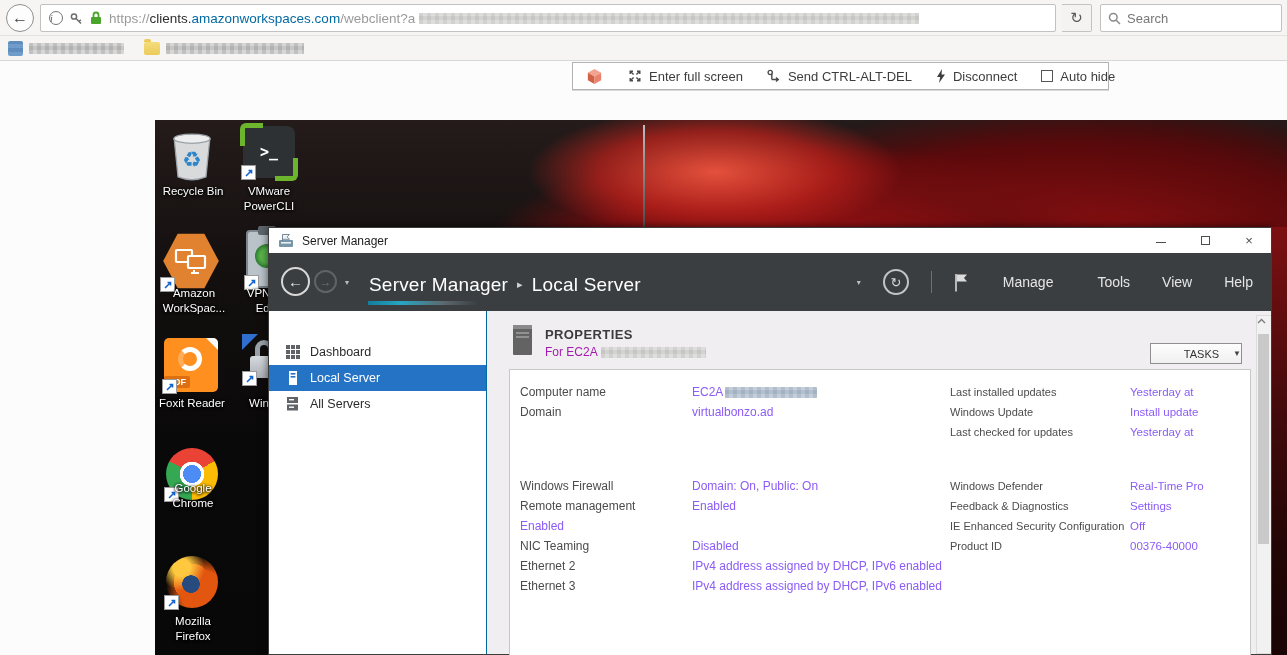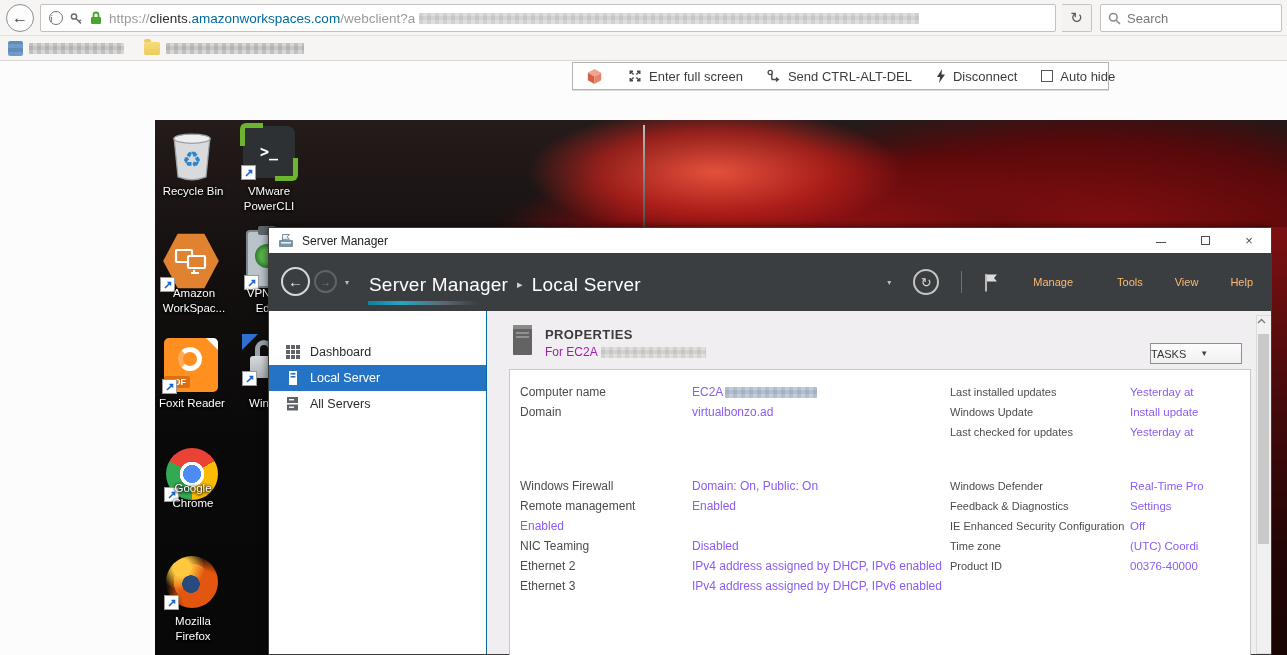--- a/index.html
+++ b/index.html
@@ -104,35 +104,35 @@
   .nav-fwd{position:absolute;left:45px;top:17px;width:23px;height:23px;border:2px solid #5f6366;border-radius:50%;
     display:flex;align-items:center;justify-content:center;color:#6f7376;font-size:12px}
   .nav-dd{position:absolute;left:76px;top:25px;color:#bdbdbd;font-size:8px}
   #sm-breadcrumb{position:absolute;left:100px;top:21px;color:#fff;font-size:19px;white-space:nowrap;font-weight:400;letter-spacing:.2px}
   #sm-breadcrumb .sep{font-size:11px;color:#d2d2d2;margin:0 9px;vertical-align:3px}
   #sm-progress{position:absolute;left:99px;top:48px;width:110px;height:4px;
     background:linear-gradient(90deg,#147e9c,#27a5c2 30%,#5c6a70 68%,rgba(92,106,112,0))}
   #sm-navright{position:absolute;right:18px;top:0;height:58px;display:flex;align-items:center;gap:22px}
   .nav-refresh{width:26px;height:26px;border:2px solid #c4c4c4;border-radius:50%;display:flex;align-items:center;justify-content:center;color:#d8d8d8;font-size:13px}
   .nav-div{width:1px;height:22px;background:#6d7174}
-  .sm-menu{color:#fdba74;font-size:11px;margin-left:10px}
+  .sm-menu{color:#e5e5e5;font-size:14px;margin-left:10px}
   .menu-wrap{display:flex;gap:32px;margin-left:12px}
 
   #sm-content{position:absolute;left:0;top:83px;width:1002px;height:343px}
   #sm-sidebar{position:absolute;left:0;top:0;width:218px;height:100%;background:#fff;border-right:1px solid #0369a1}
   .side-item{position:relative;height:26px;display:flex;align-items:center;gap:10px;padding-left:17px;font-size:12.5px;color:#2b2b2b}
   .side-item.selected{background:#2473c5;color:#fff}
   #side-list{margin-top:28px}
 
   #sm-main{position:absolute;left:218px;top:0;right:0;bottom:0;background:#f0eef0}
   #props-icon{position:absolute;left:26px;top:14px}
   #props-title{position:absolute;left:58px;top:16px;font-size:13px;font-weight:bold;color:#3c3c3c;letter-spacing:.4px}
   #props-sub{position:absolute;left:58px;top:34px;font-size:12px;color:#a21caf;display:flex;align-items:center;gap:3px}
   #tasks-btn{position:absolute;right:29px;top:32px;width:92px;height:21px;border:1px solid #8f8f8f;background:linear-gradient(#fdfdfd,#f0f0f0);
-    display:flex;align-items:center;justify-content:flex-start;gap:14px;font-size:11px;color:#333}
+    display:flex;align-items:center;justify-content:flex-end;gap:14px;font-size:11px;color:#333}
   #tasks-btn .arr{font-size:8px;color:#444}
 
   #props-panel{position:absolute;left:22px;top:58px;width:742px;height:287px;background:#fff;border:1px solid #c8c8c8;overflow:hidden}
   .pgroup{position:absolute}
   .prop-row{display:flex;height:20px;line-height:20px;white-space:nowrap}
   .prop-label{flex:0 0 172px;font-size:12px;color:#4c4c4c}
   .pgroup.rcol .prop-label{flex:0 0 180px;font-size:11px}
   .prop-value{font-size:12px;color:#8b5cf6}
   .pgroup.rcol .prop-value{font-size:11.5px}
   #g-lt{left:10px;top:12px;width:420px}
@@ -534,24 +534,20 @@
                   <div class="prop-row">
                     <span class="prop-label">Feedback &amp; Diagnostics</span>
                     <span class="prop-value">Settings</span>
                   </div>
 
                   <div class="prop-row">
                     <span class="prop-label">IE Enhanced Security Configuration</span>
                     <span class="prop-value">Off</span>
                   </div>
 
-                  <div class="prop-row">
-                    <span class="prop-label">Time zone</span>
-                    <span class="prop-value">(UTC) Coordi</span>
-                  </div>
 
                   <div class="prop-row">
                     <span class="prop-label">Product ID</span>
                     <span class="prop-value">00376-40000</span>
                   </div>
                 </div>
             </div>
           </div>
 
           <div id="sm-scroll">

